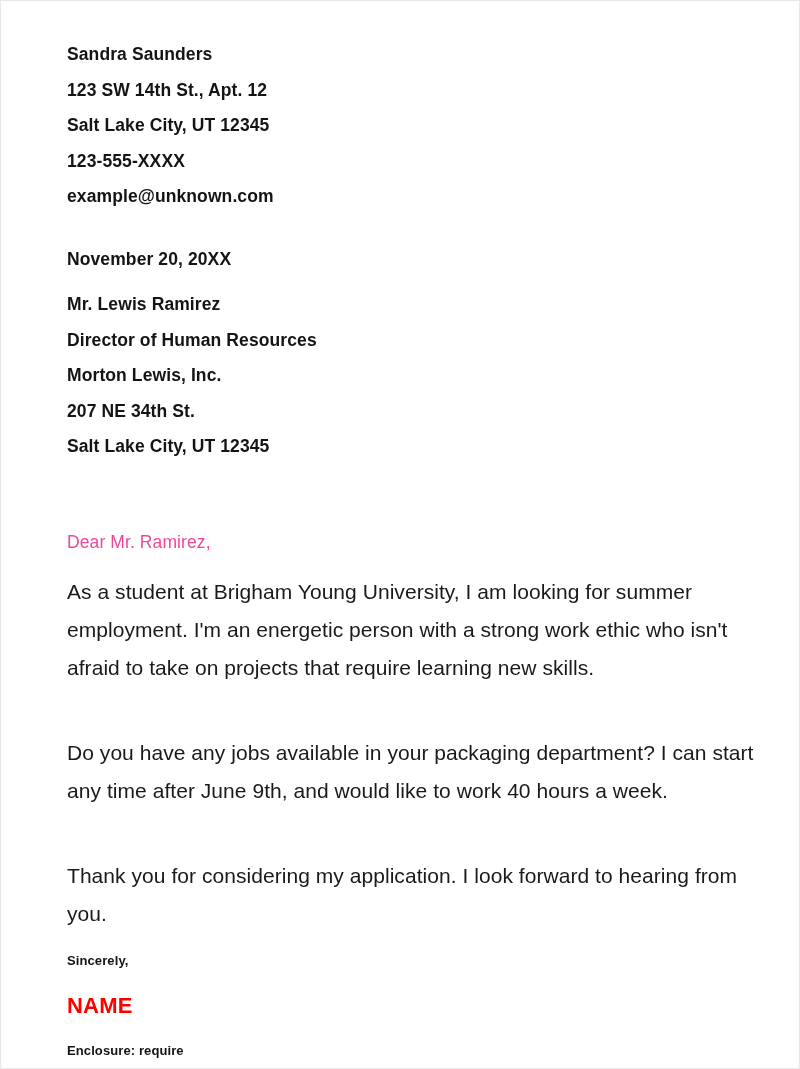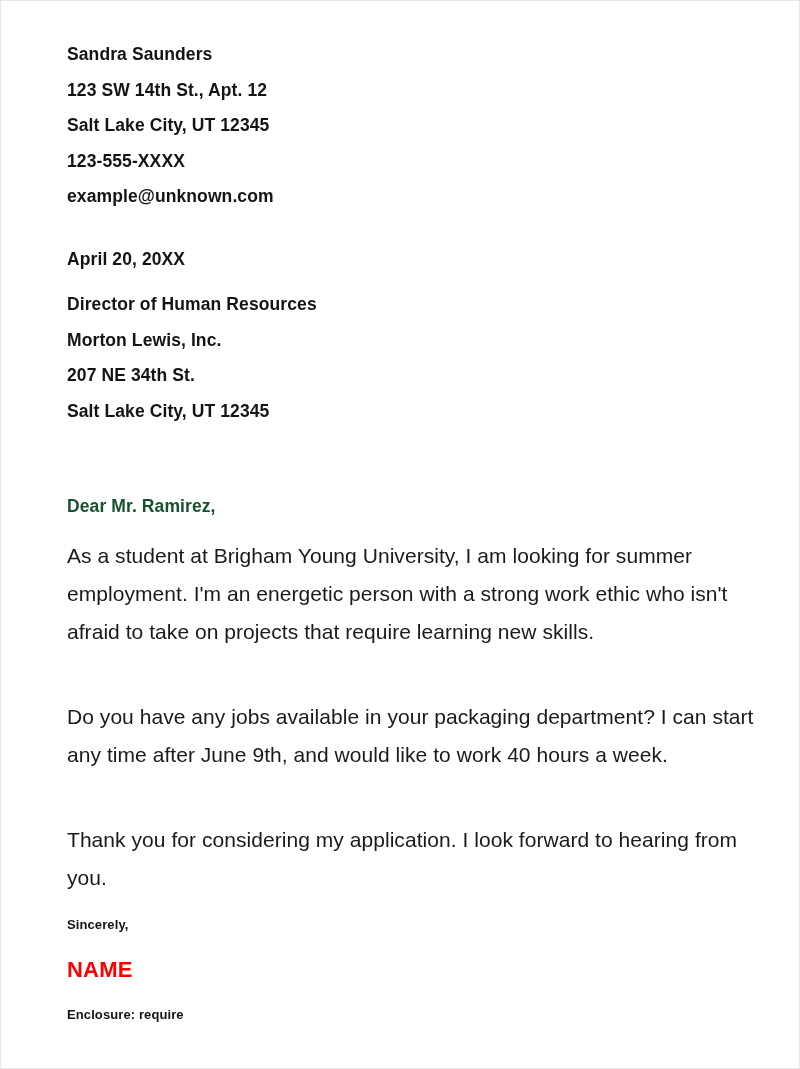--- a/index.html
+++ b/index.html
@@ -52,22 +52,22 @@
     height: 10px;
   }
 
   .gap-before-salutation {
     height: 60px;
   }
 
   
   .salutation {
     font-size: 17.5px;
-    font-weight: 700;
-    color: #14532d;
+    font-weight: 400;
+    color: #ec4899;
     line-height: 34px;
     letter-spacing: 0.1px;
   }
 
   .gap-after-salutation {
     height: 14px;
   }
 
   
   .body-par {
@@ -113,26 +113,27 @@
       <div class="line">Sandra Saunders</div>
       <div class="line">123 SW 14th St., Apt. 12</div>
       <div class="line">Salt Lake City, UT 12345</div>
       <div class="line">123-555-XXXX</div>
       <div class="line">example@unknown.com</div>
     </div>
 
     <div class="block-gap-date"></div>
 
     <div class="addr-block">
-      <div class="line">April 20, 20XX</div>
+      <div class="line">November 20, 20XX</div>
     </div>
 
     <div class="block-gap-recipient"></div>
 
     <div class="addr-block">
+      <div class="line">Mr. Lewis Ramirez</div>
       <div class="line">Director of Human Resources</div>
       <div class="line">Morton Lewis, Inc.</div>
       <div class="line">207 NE 34th St.</div>
       <div class="line">Salt Lake City, UT 12345</div>
     </div>
 
     <div class="gap-before-salutation"></div>
 
     <div class="salutation">Dear Mr. Ramirez,</div>
 

